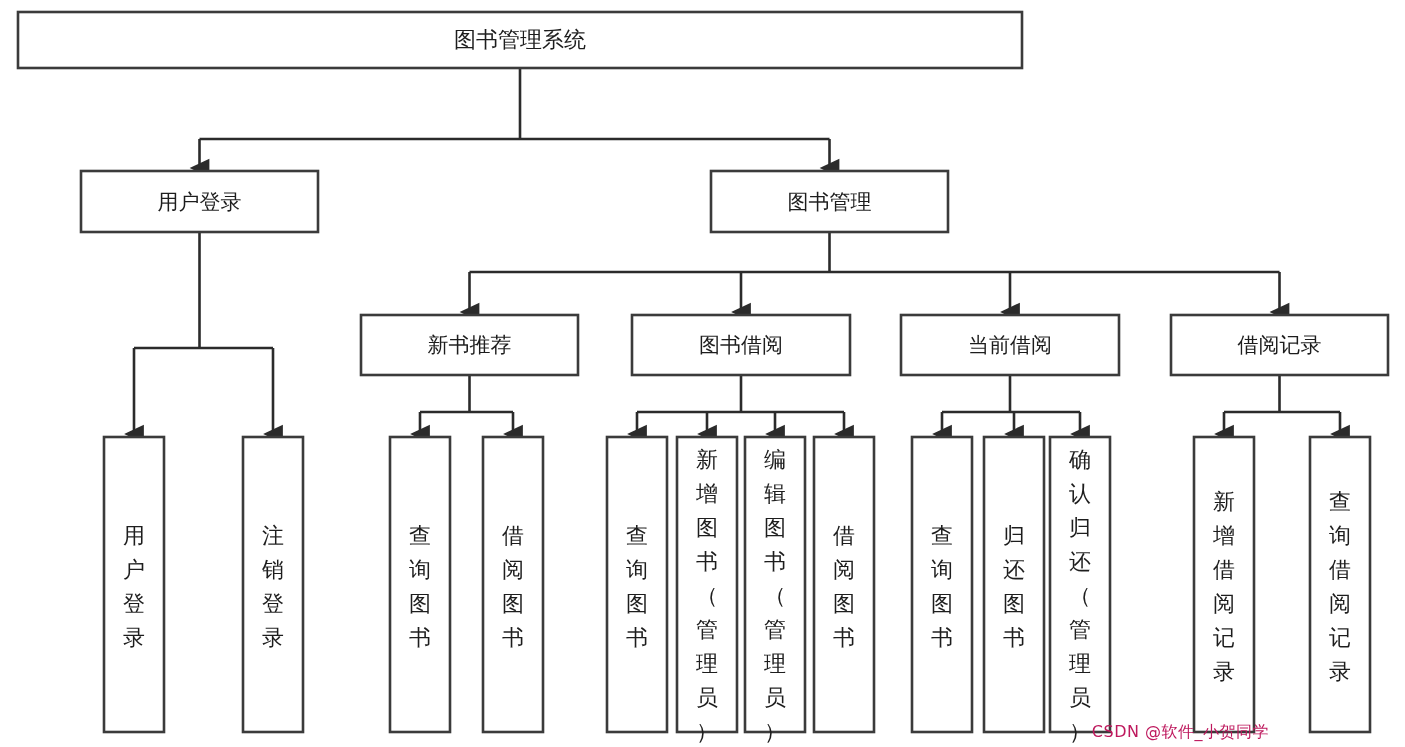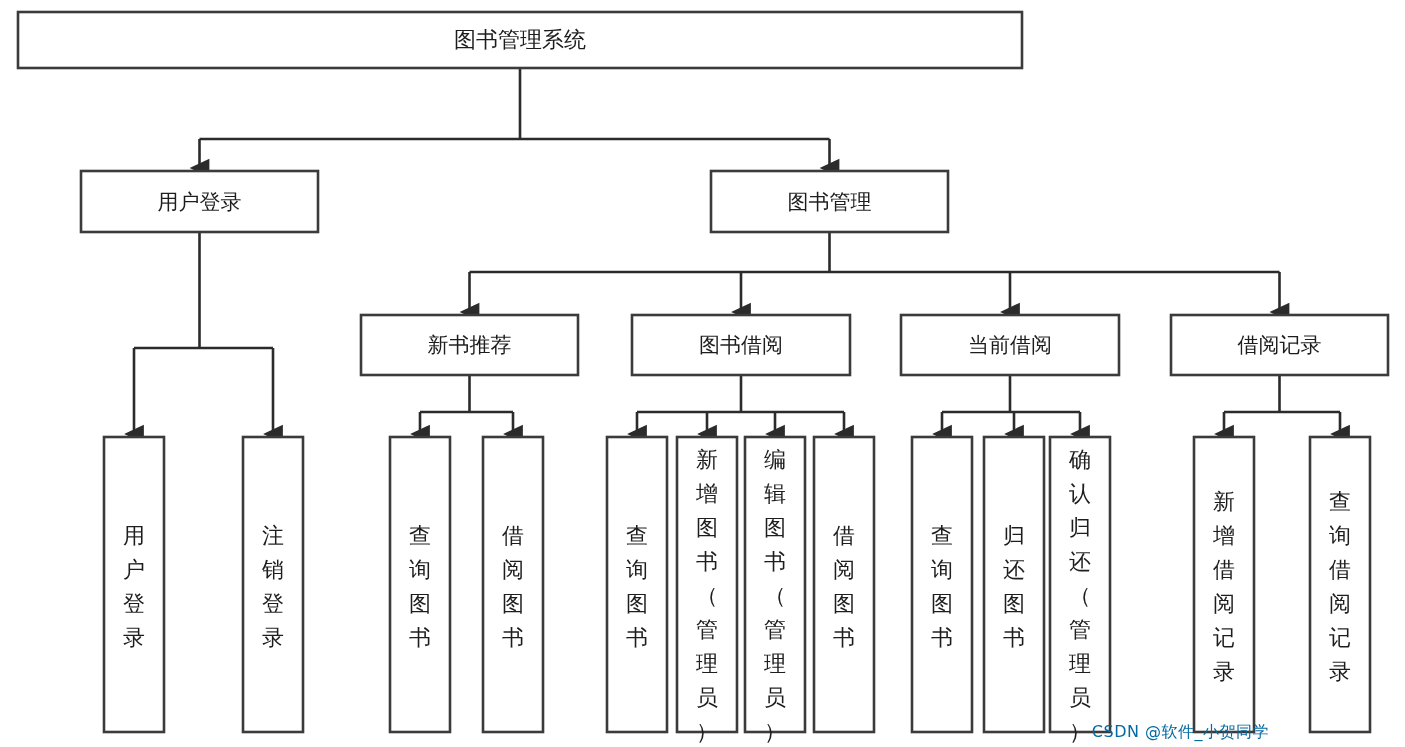--- a/index.html
+++ b/index.html
@@ -52,21 +52,21 @@
     stroke: #2b2b2b;
     stroke-width: 2.6;
     fill: none;
   }
   .watermark-text {
     position: absolute;
     right: 8px;
     bottom: 4px;
     font-family: "DejaVu Sans", "Liberation Sans", sans-serif;
     font-size: 16px;
-    color: #0369a1;
+    color: #be185d;
     white-space: nowrap;
     letter-spacing: 0.5px;
     pointer-events: none;
   }
 </style>
 </head>
 <body>
 
 <div id="diagram-root">
 

